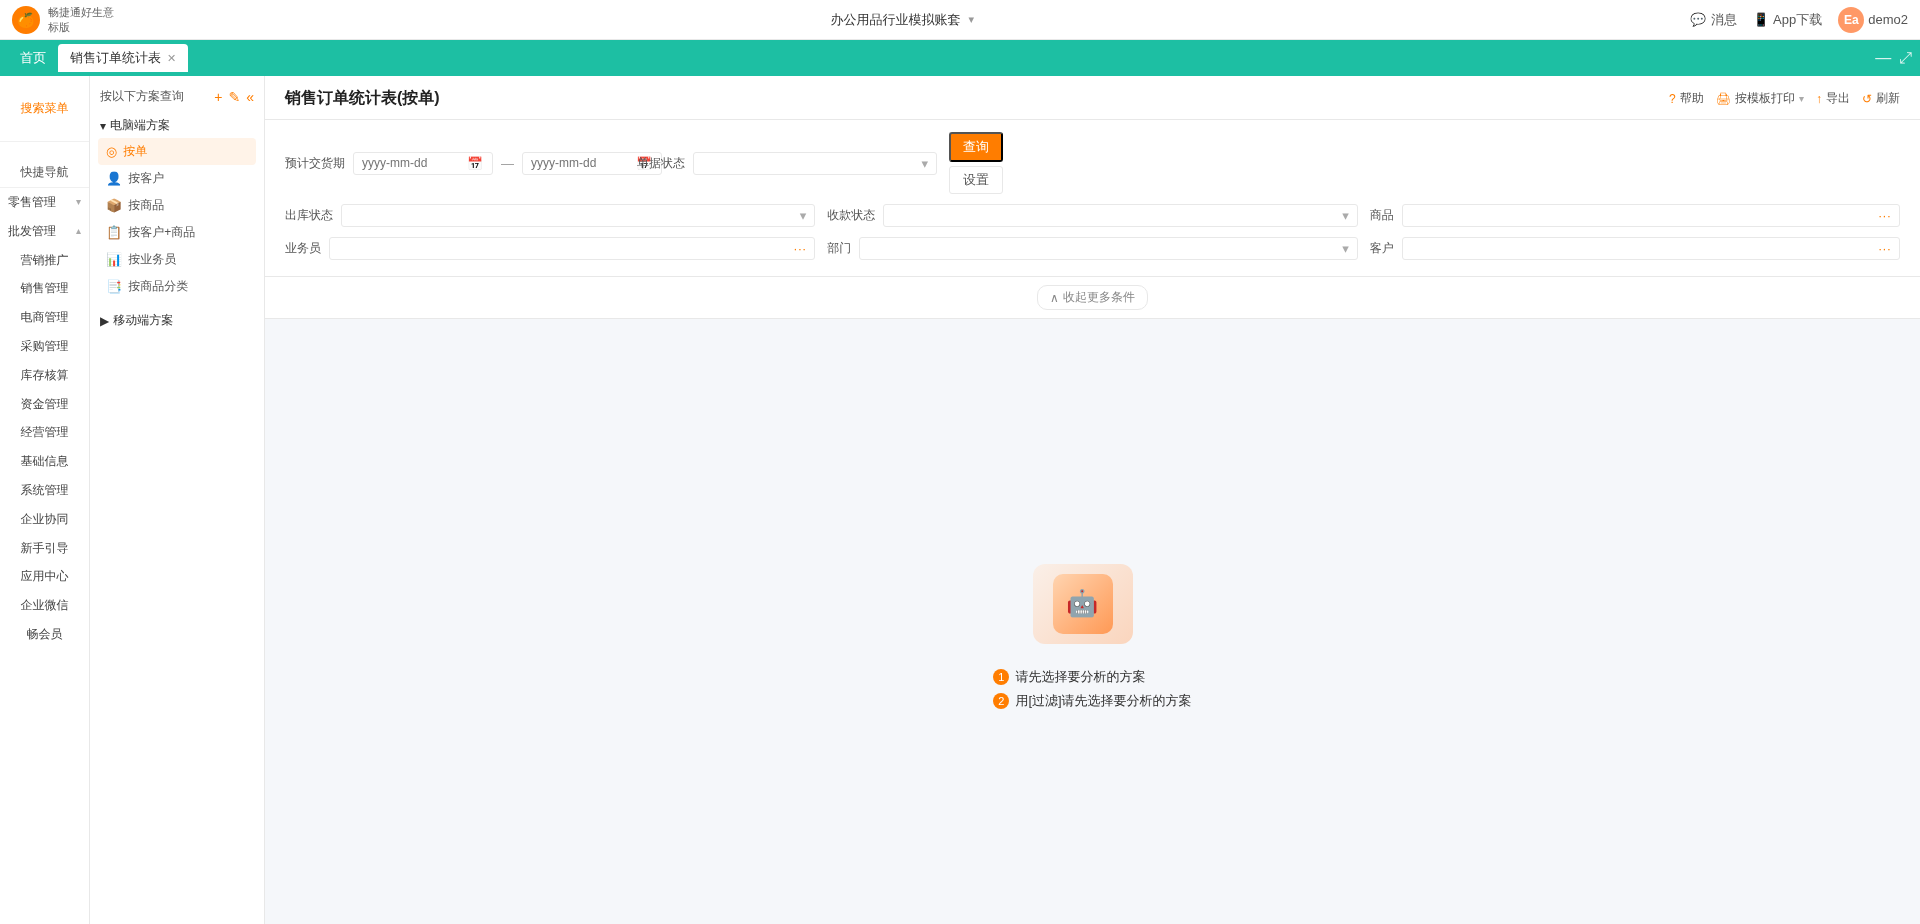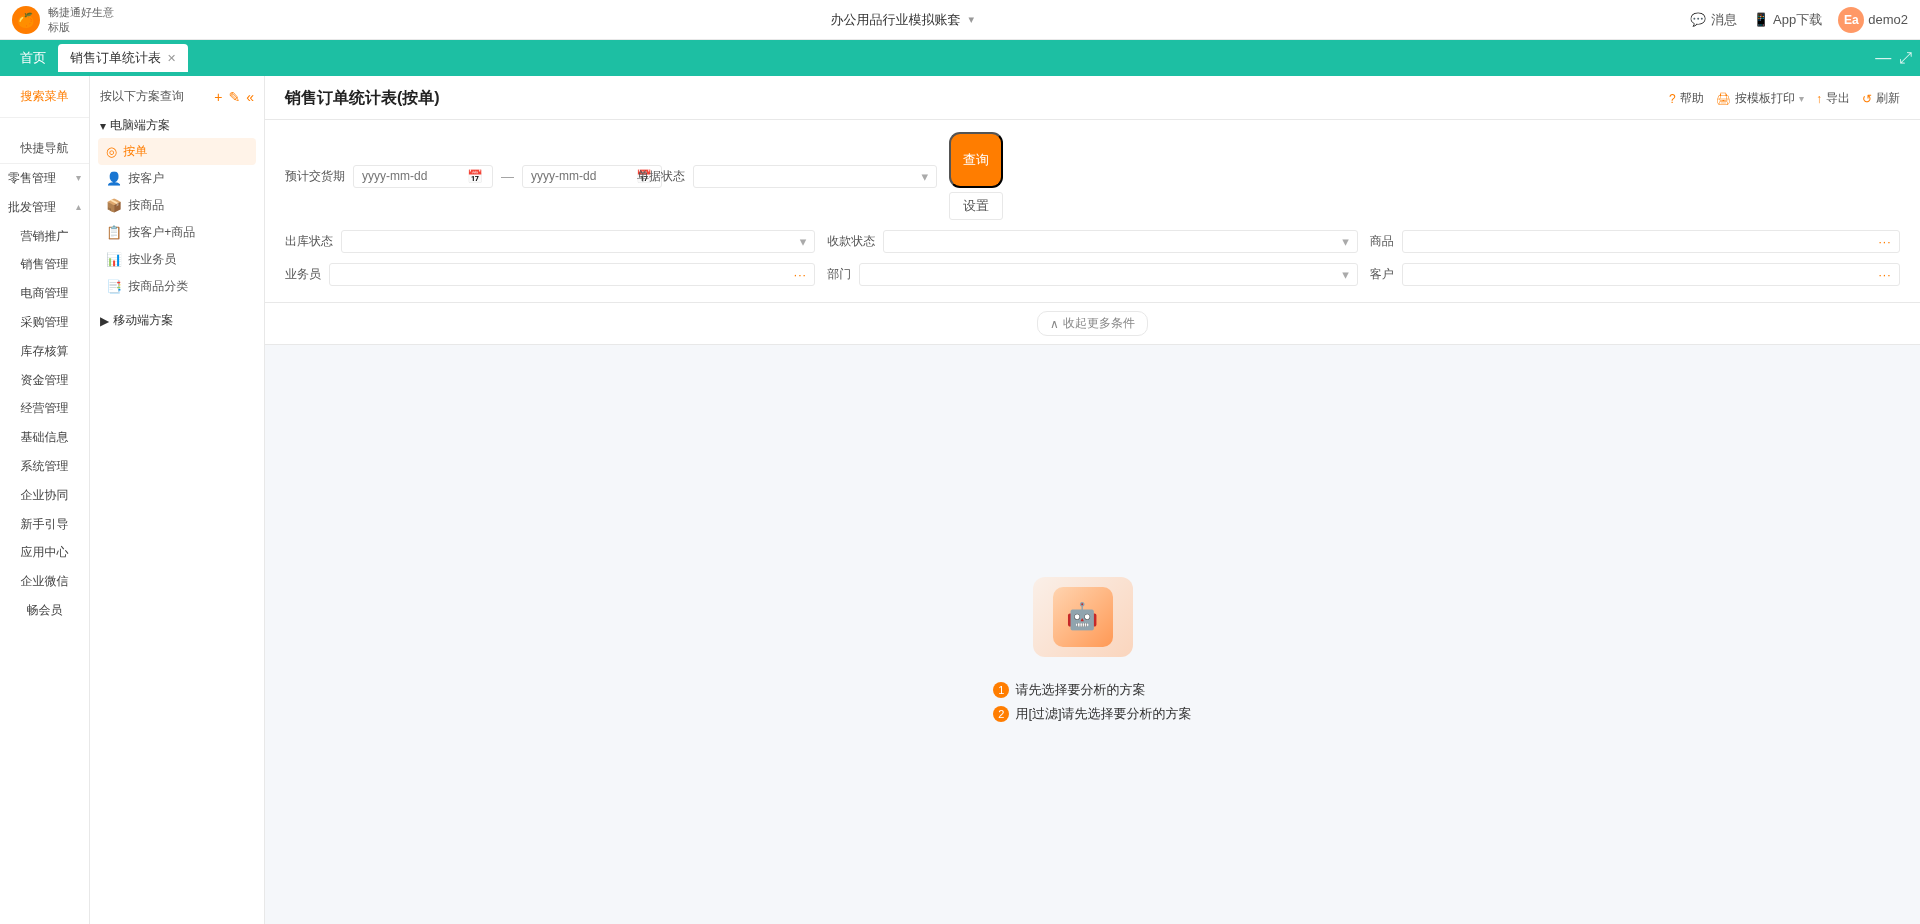--- a/index.html
+++ b/index.html
@@ -98,21 +98,21 @@
     .sidebar {
       width: 90px;
       background: #fff;
       border-right: 1px solid #e8e8e8;
       display: flex;
       flex-direction: column;
       overflow-y: auto;
       flex-shrink: 0;
     }
     .sidebar-search {
-      padding: 12px 6px;
+      padding: 24px 6px;
       font-size: 12px;
       color: #ff7d00;
       text-align: center;
       border-bottom: 1px solid #f0f0f0;
       cursor: pointer;
     }
     .sidebar-quick {
       padding: 6px;
       font-size: 12px;
       color: #555;
@@ -248,24 +248,24 @@
       gap: 4px;
     }
     .filter-input-wrap input {
       border: none; outline: none; font-size: 12px; color: #999;
       background: transparent; width: 100%;
     }
     .filter-input-wrap .cal-icon { color: #ccc; font-size: 13px; cursor: pointer; }
     .dash { color: #999; }
     .filter-more-btn {
       display: flex; align-items: center; gap: 4px;
-      padding: 17px 12px;
+      padding: 4px 12px;
       background: #ff7d00;
       color: #fff;
-      border-radius: 11px;
+      border-radius: 3px;
       font-size: 13px;
       cursor: pointer;
       margin-left: auto;
     }
     .filter-set-btn {
       padding: 4px 12px;
       border: 1px solid #e8e8e8;
       color: #555;
       border-radius: 3px;
       font-size: 13px;

